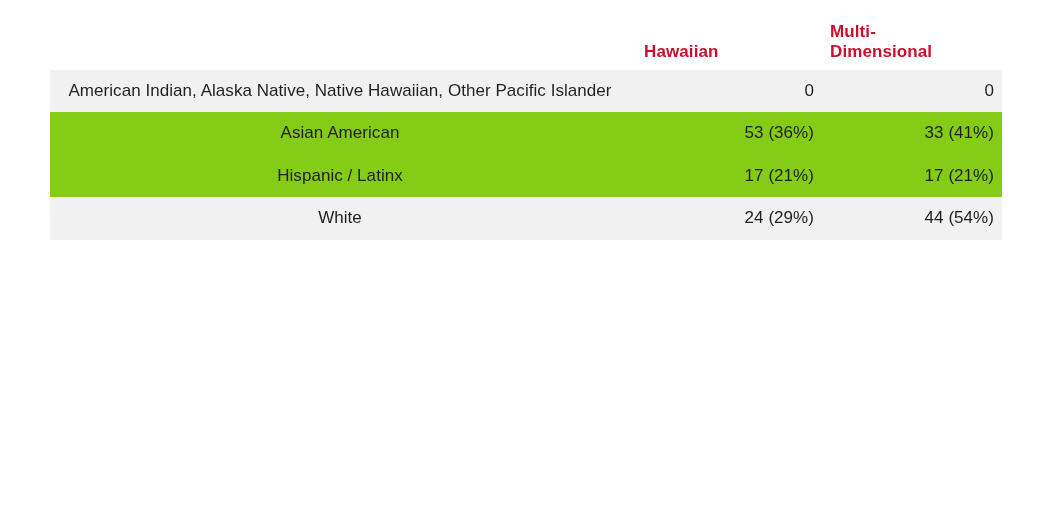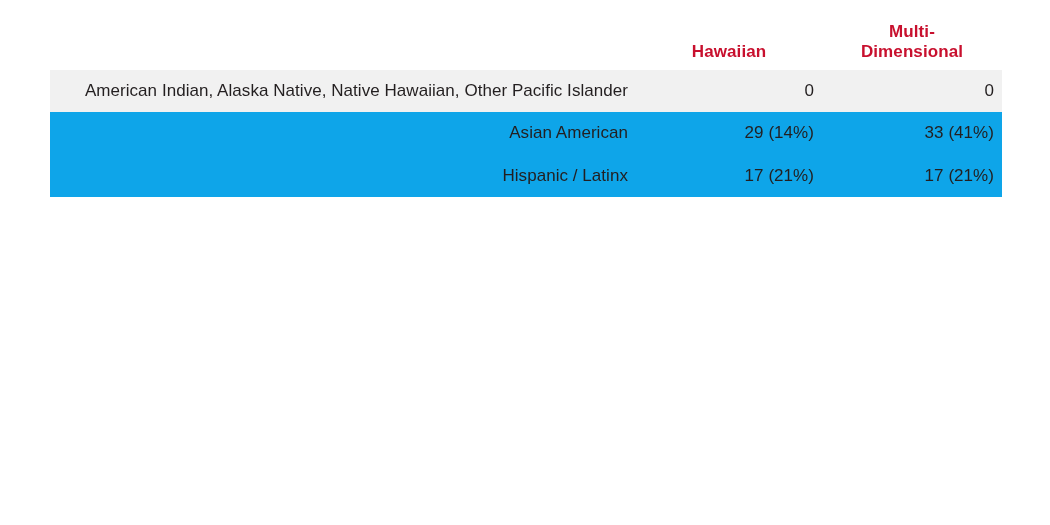--- a/index.html
+++ b/index.html
@@ -29,50 +29,50 @@
     table-layout: fixed;
   }
   table.race-table col.c-label { width: 586px; }
   table.race-table col.c-fed   { width: 186px; }
   table.race-table col.c-multi { width: 180px; }
 
   thead th {
     font-size: 17px;
     font-weight: bold;
     color: #c8102e;
-    text-align: center;
+    text-align: left;
     vertical-align: bottom;
     padding: 0 8px 9px 8px;
     line-height: 1.15;
     letter-spacing: 0.1px;
   }
   thead th.blank-head {
     text-align: left;
   }
   tbody td {
     font-size: 17px;
     color: #231f20;
     padding: 11px 8px 11px 8px;
     line-height: 1.2;
     vertical-align: middle;
     letter-spacing: 0.05px;
   }
   tbody td.label {
-    text-align: right;
+    text-align: center;
     padding-left: 2px;
     white-space: nowrap;
   }
   tbody td.num {
     text-align: right;
   }
   tbody tr.shaded td {
     background: #f1f1f1;
   }
   tbody tr.plain td {
-    background: #0ea5e9;
+    background: #84cc16;
   }
 </style>
 </head>
 <body>
 
 <div class="sheet">
   <table class="race-table">
     <colgroup>
       <col class="c-label">
       <col class="c-fed">
@@ -86,23 +86,28 @@
       </tr>
     </thead>
     <tbody>
       <tr class="shaded">
         <td class="label">American Indian, Alaska Native, Native Hawaiian, Other Pacific Islander</td>
         <td class="num">0</td>
         <td class="num">0</td>
       </tr>
       <tr class="plain">
         <td class="label">Asian American</td>
-        <td class="num">29 (14%)</td>
+        <td class="num">53 (36%)</td>
         <td class="num">33 (41%)</td>
       </tr>
       <tr class="plain">
         <td class="label">Hispanic / Latinx</td>
         <td class="num">17 (21%)</td>
         <td class="num">17 (21%)</td>
       </tr>
+      <tr class="shaded">
+        <td class="label">White</td>
+        <td class="num">24 (29%)</td>
+        <td class="num">44 (54%)</td>
+      </tr>
     </tbody>
   </table>
 </div>
 
 </body></html>

